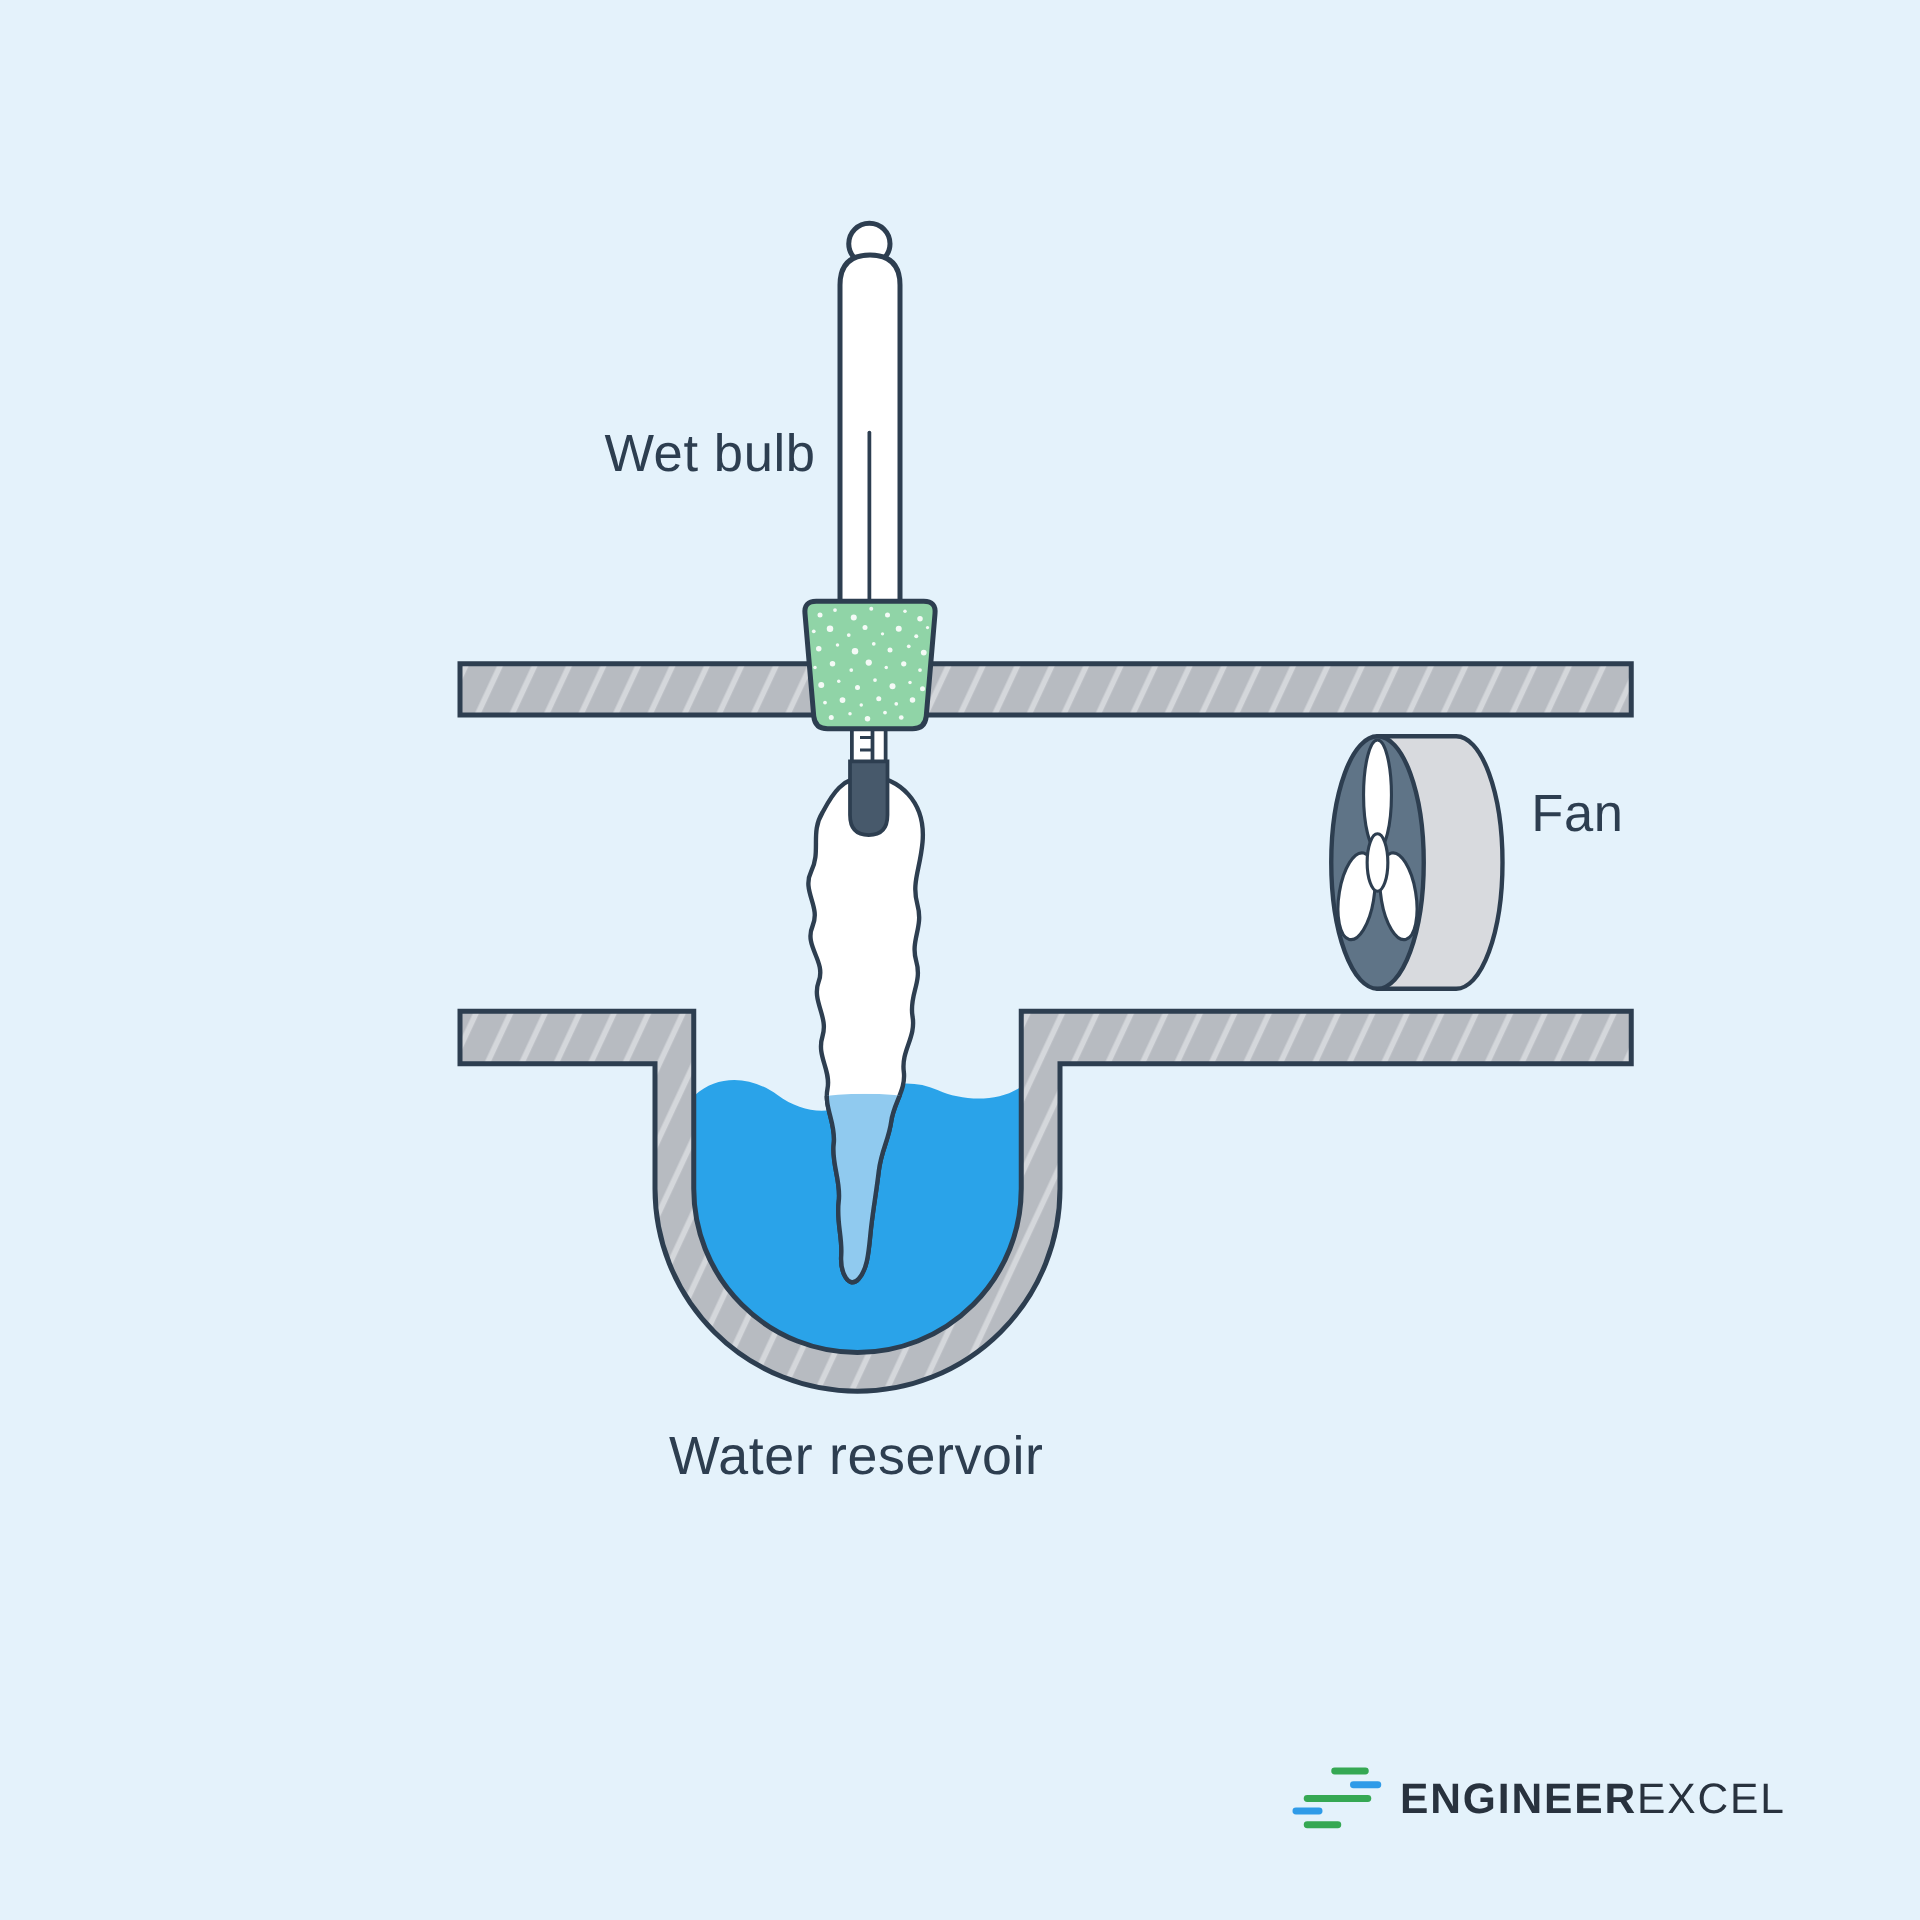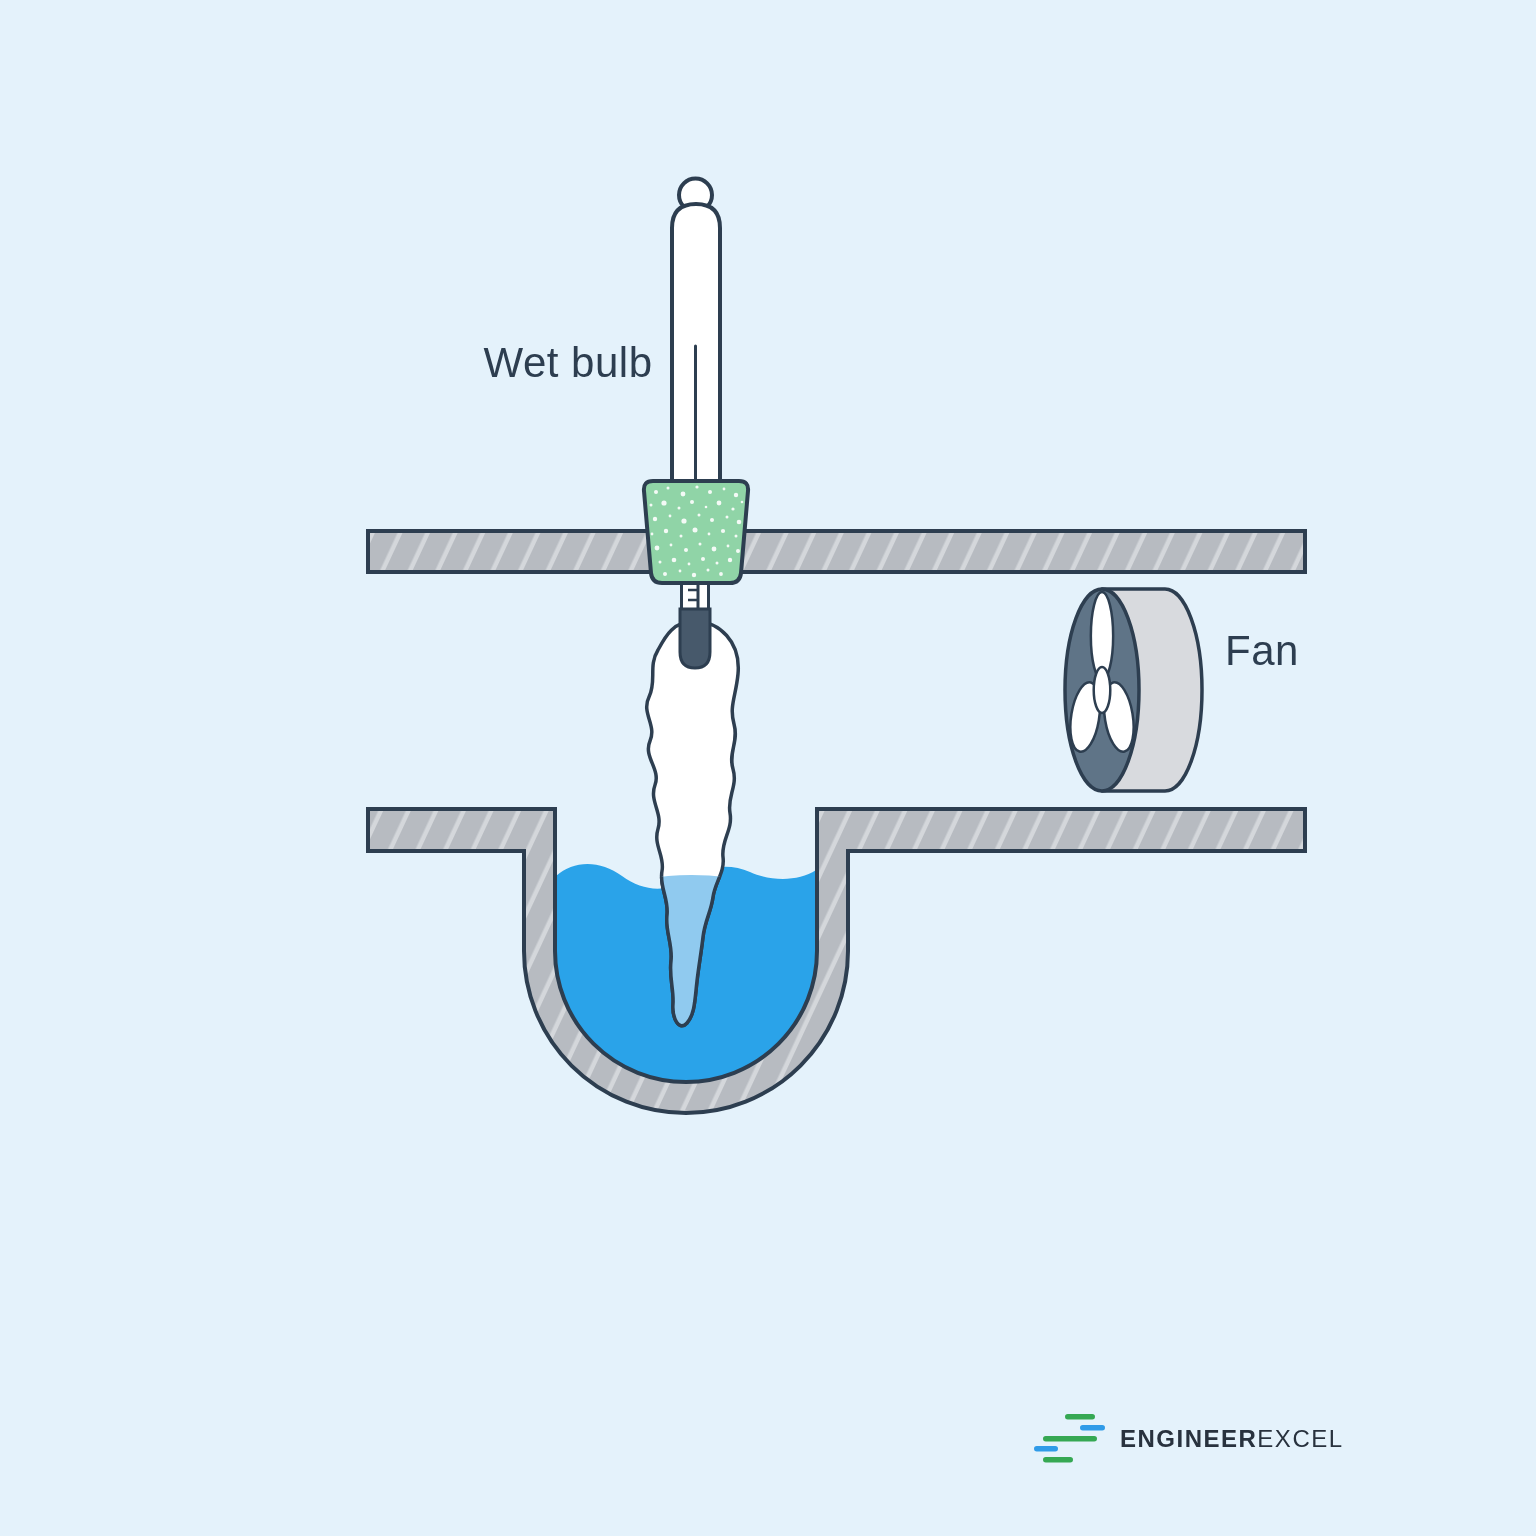--- a/index.html
+++ b/index.html
@@ -23,21 +23,21 @@
   .label-wet-bulb{left:568px;top:363px;}
   .label-fan{left:1262px;top:651px;}
   .label-water-reservoir{left:685px;top:1166px;font-size:43px;}
 
   .logo{
     position:absolute;left:1032px;top:1412px;
     display:flex;align-items:center;gap:12px;
   }
   .logo-mark{display:block;}
   .logo-text{
-    font-size:24px;
+    font-size:34px;
     letter-spacing:1.5px;
     color:var(--logo-text,#28323E);
     white-space:nowrap;
     line-height:1;
   }
   .logo-text .bold{font-weight:700;}
   .logo-text .light{font-weight:400;}
 
   
   .wall{fill:url(#hatch);stroke:var(--outline,#2D3E50);stroke-width:4;}
@@ -212,20 +212,21 @@
           <ellipse class="blade" cx="0" cy="-54" rx="31" ry="44" transform="rotate(120)"></ellipse>
           <ellipse class="blade" cx="0" cy="-54" rx="31" ry="44" transform="rotate(240)"></ellipse>
           <circle class="blade" cx="0" cy="0" r="23"></circle>
         </g>
       </g>
     </g>
   </svg>
 
   <div class="diagram-label label-wet-bulb">Wet bulb</div>
   <div class="diagram-label label-fan">Fan</div>
+  <div class="diagram-label label-water-reservoir">Water reservoir</div>
 
   <div class="logo">
     <svg class="logo-mark" width="76" height="54" viewBox="0 0 76 54">
       <rect x="33" y="2" width="30" height="5.5" rx="2.75" style="fill:var(--logo-green,#35A853)"></rect>
       <rect x="48" y="13" width="25" height="5.5" rx="2.75" style="fill:var(--logo-blue,#2F9BE8)"></rect>
       <rect x="11" y="24" width="54" height="5.5" rx="2.75" style="fill:var(--logo-green,#35A853)"></rect>
       <rect x="2" y="34" width="24" height="5.5" rx="2.75" style="fill:var(--logo-blue,#2F9BE8)"></rect>
       <rect x="11" y="45" width="30" height="5.5" rx="2.75" style="fill:var(--logo-green,#35A853)"></rect>
     </svg>
     <div class="logo-text"><span class="bold">ENGINEER</span><span class="light">EXCEL</span></div>

